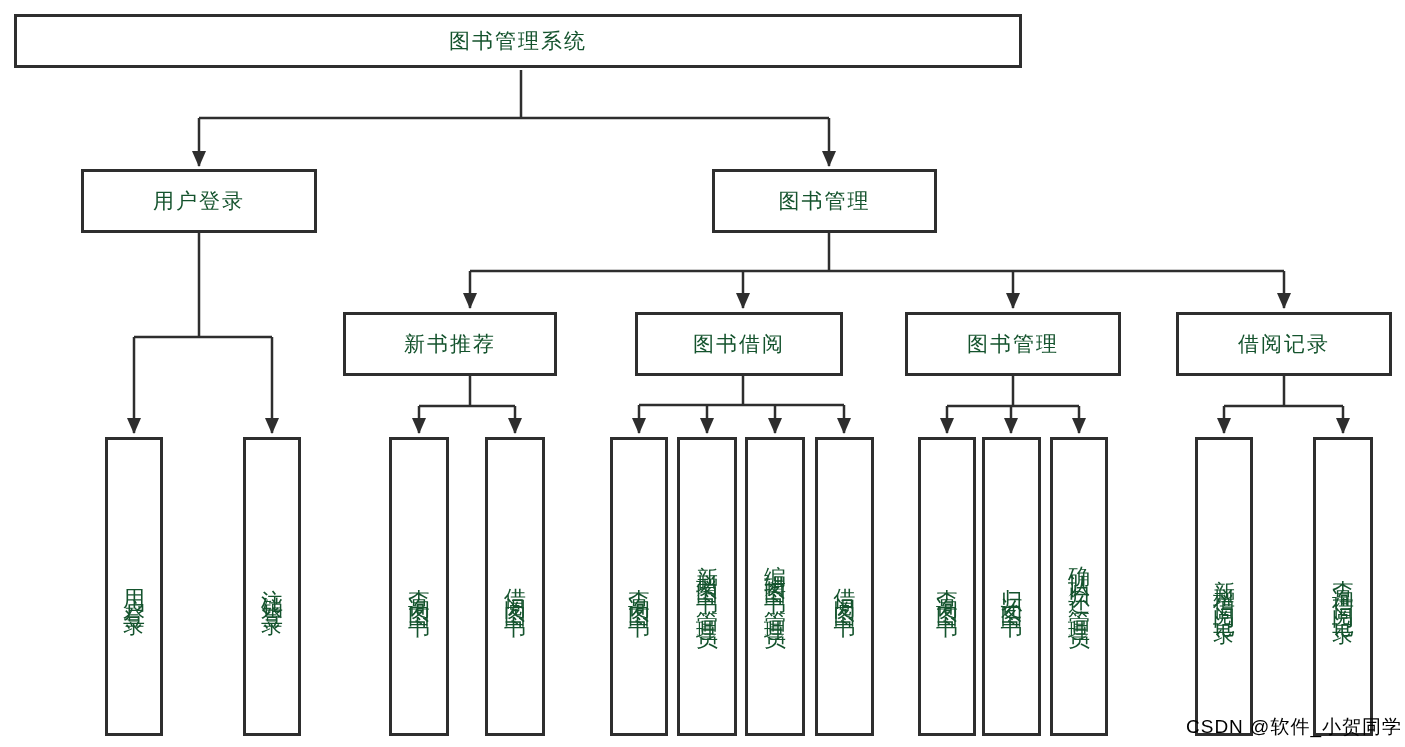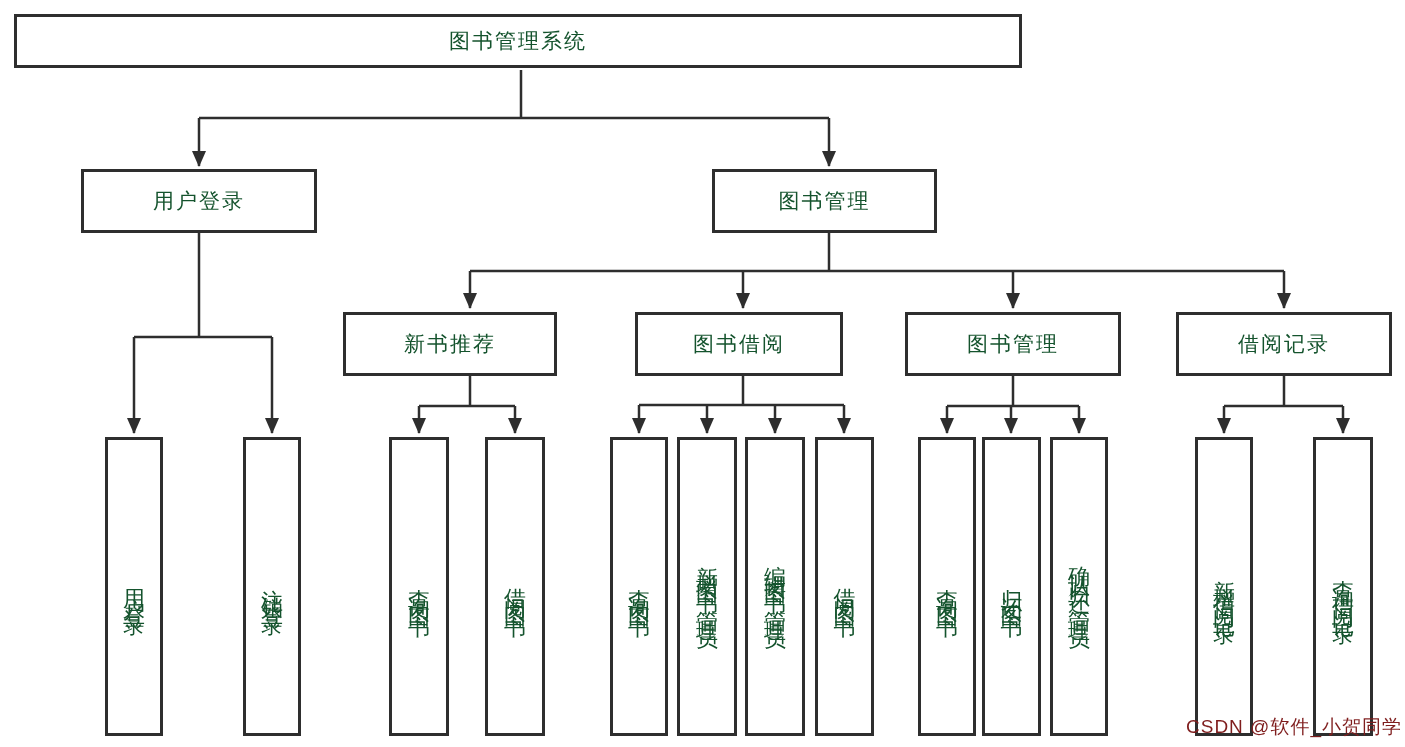--- a/index.html
+++ b/index.html
@@ -15,21 +15,21 @@
     text-align:center;
   }
   .h{font-size:21px;letter-spacing:2px;line-height:1.2;}
   .v{
     writing-mode:vertical-rl;text-orientation:mixed;
     font-size:22px;letter-spacing:9px;line-height:1;
     padding-top:4px;
   }
   .watermark{
     position:absolute;left:1186px;top:714px;z-index:6;
-    font-size:19px;color:#7f1d1d;letter-spacing:1px;white-space:nowrap;
+    font-size:19px;color:#000000;letter-spacing:1px;white-space:nowrap;
   }
 </style>
 </head>
 <body>
 
 <div class="canvas">
 
   <svg class="connectors" viewBox="0 0 1405 747" xmlns="http://www.w3.org/2000/svg">
     <defs>
       <marker id="ah" viewBox="0 0 16 14" refX="15" refY="7" markerWidth="16" markerHeight="14" orient="auto" markerUnits="userSpaceOnUse">

